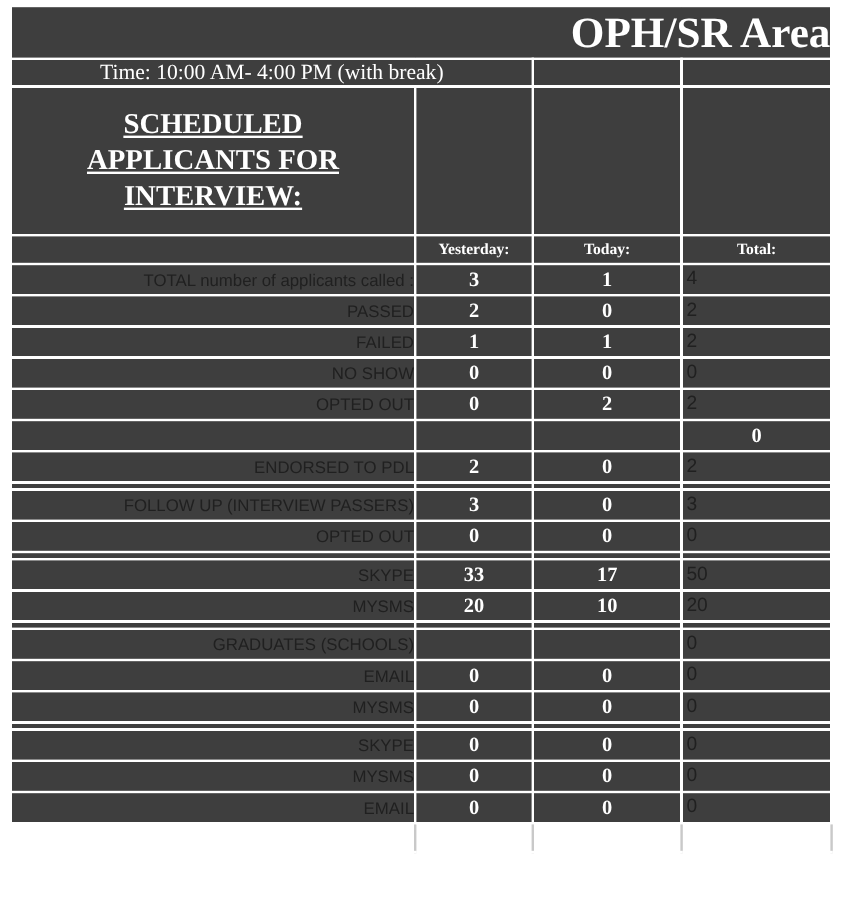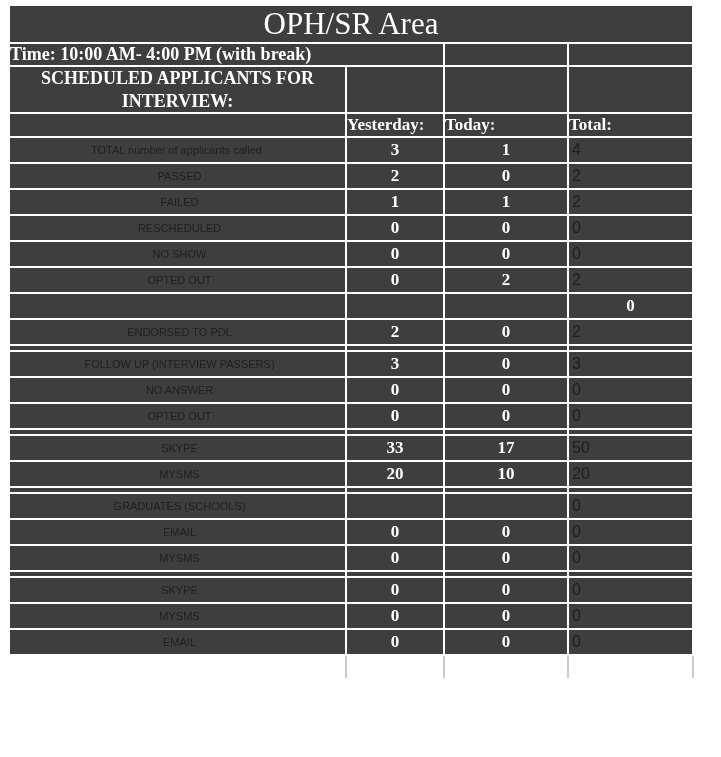--- a/index.html
+++ b/index.html
@@ -21,62 +21,63 @@
     border:2px solid var(--border);
     background:var(--cell-bg);
     overflow:hidden;
     white-space:nowrap;
     vertical-align:middle;
     padding:0;
   }
   
   tr.title-row td{
     height:34px;
-    text-align:center;
-    font-family:"Liberation Serif","DejaVu Serif",serif;
-    font-weight:400;
-    font-size:31px;
+    text-align:right;
+    font-family:"Liberation Serif","DejaVu Serif",serif;
+    font-weight:700;
+    font-size:36px;
     color:var(--light-text);
   }
   
   tr.time-row td{height:20px;}
   td.time-cell{
-    text-align:left;
-    font-family:"Liberation Serif","DejaVu Serif",serif;
-    font-weight:700;
+    text-align:center;
+    font-family:"Liberation Serif","DejaVu Serif",serif;
+    font-weight:400;
     font-size:18px;
     color:var(--light-text);
   }
   
   tr.section-row td{height:44px;}
   td.section-cell{
     text-align:center;
     font-family:"Liberation Serif","DejaVu Serif",serif;
     font-weight:700;
-    font-size:18px;
+    font-size:24px;
     color:var(--light-text);
     white-space:normal;
     line-height:1.25;
-    padding:0 14px;
+    padding:16px 14px;
+    text-decoration:underline;
   }
   
   tr.colhead-row td{height:22px;}
   td.colhead{
-    text-align:left;
-    font-family:"Liberation Serif","DejaVu Serif",serif;
-    font-weight:700;
-    font-size:17px;
+    text-align:center;
+    font-family:"Liberation Serif","DejaVu Serif",serif;
+    font-weight:700;
+    font-size:13px;
     color:var(--light-text);
   }
   
   tbody.rows td{height:24px;}
   td.label{
-    font-size:11px;
+    font-size:14px;
     color:var(--dark-text);
-    text-align:center;
+    text-align:right;
     padding-left:4px;
   }
   td.num{
     text-align:center;
     font-family:"Liberation Serif","DejaVu Serif",serif;
     font-weight:700;
     font-size:17px;
     color:var(--light-text);
   }
   td.total{
@@ -146,26 +147,20 @@
     <td class="num">0</td>
     <td class="total">2</td>
   </tr>
       <tr>
     <td class="label">FAILED</td>
     <td class="num">1</td>
     <td class="num">1</td>
     <td class="total">2</td>
   </tr>
       <tr>
-    <td class="label">RESCHEDULED</td>
-    <td class="num">0</td>
-    <td class="num">0</td>
-    <td class="total">0</td>
-  </tr>
-      <tr>
     <td class="label">NO SHOW</td>
     <td class="num">0</td>
     <td class="num">0</td>
     <td class="total">0</td>
   </tr>
       <tr>
     <td class="label">OPTED OUT</td>
     <td class="num">0</td>
     <td class="num">2</td>
     <td class="total">2</td>
@@ -186,26 +181,20 @@
     <td class="label"></td>
     <td class="num"></td>
     <td class="num"></td>
     <td class="total"></td>
   </tr>
       <tr>
     <td class="label">FOLLOW UP (INTERVIEW PASSERS)</td>
     <td class="num">3</td>
     <td class="num">0</td>
     <td class="total">3</td>
-  </tr>
-      <tr>
-    <td class="label">NO ANSWER</td>
-    <td class="num">0</td>
-    <td class="num">0</td>
-    <td class="total">0</td>
   </tr>
       <tr>
     <td class="label">OPTED OUT</td>
     <td class="num">0</td>
     <td class="num">0</td>
     <td class="total">0</td>
   </tr>
       <tr class="spacer">
     <td class="label"></td>
     <td class="num"></td>

